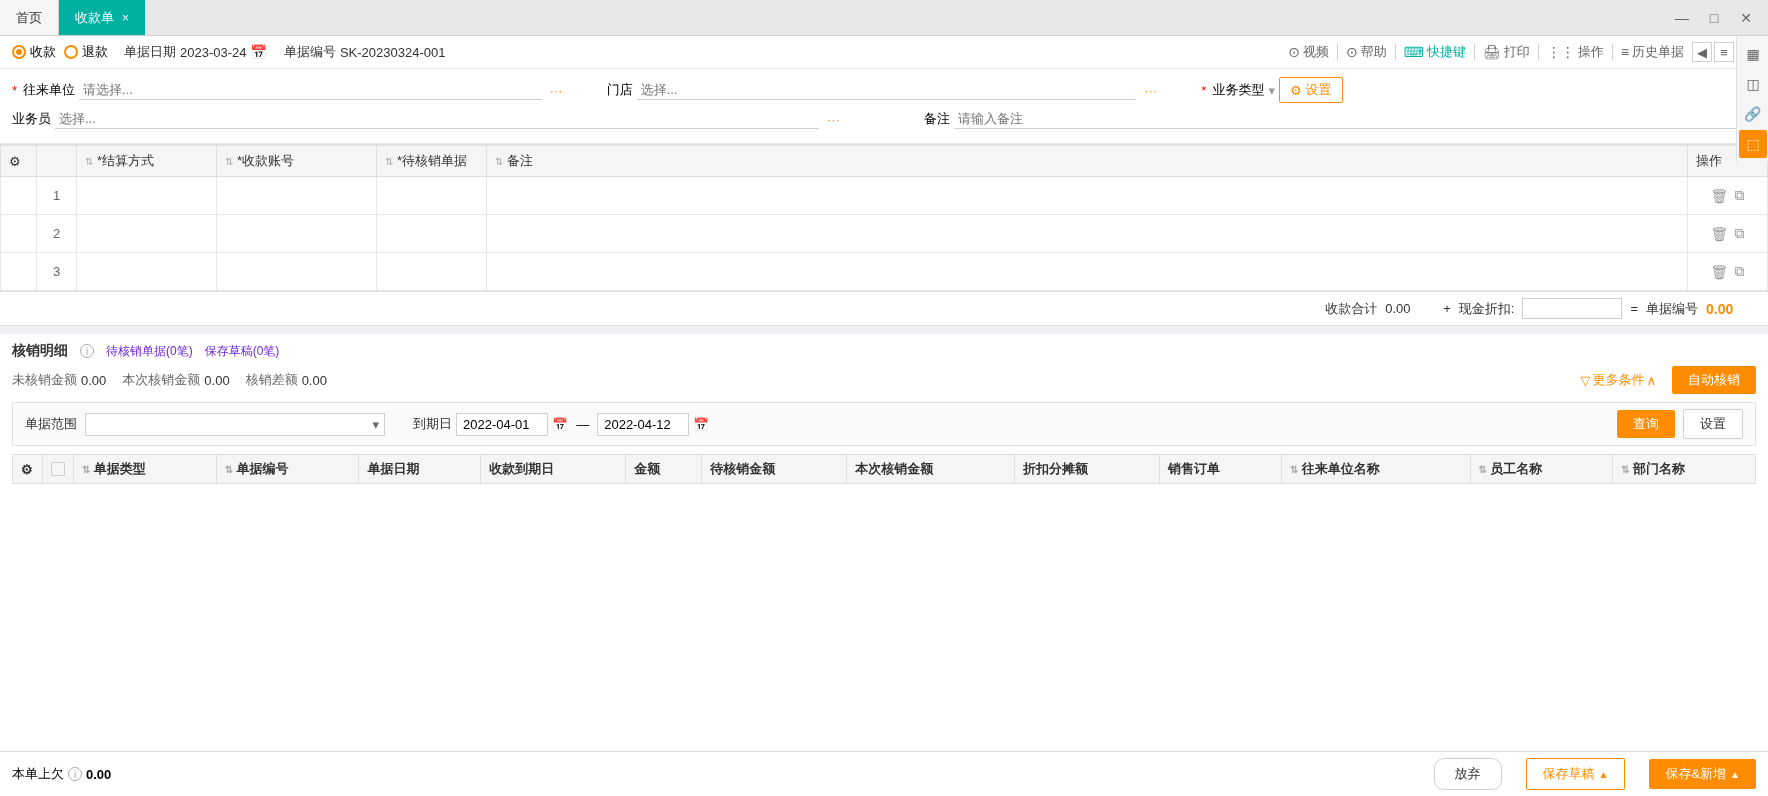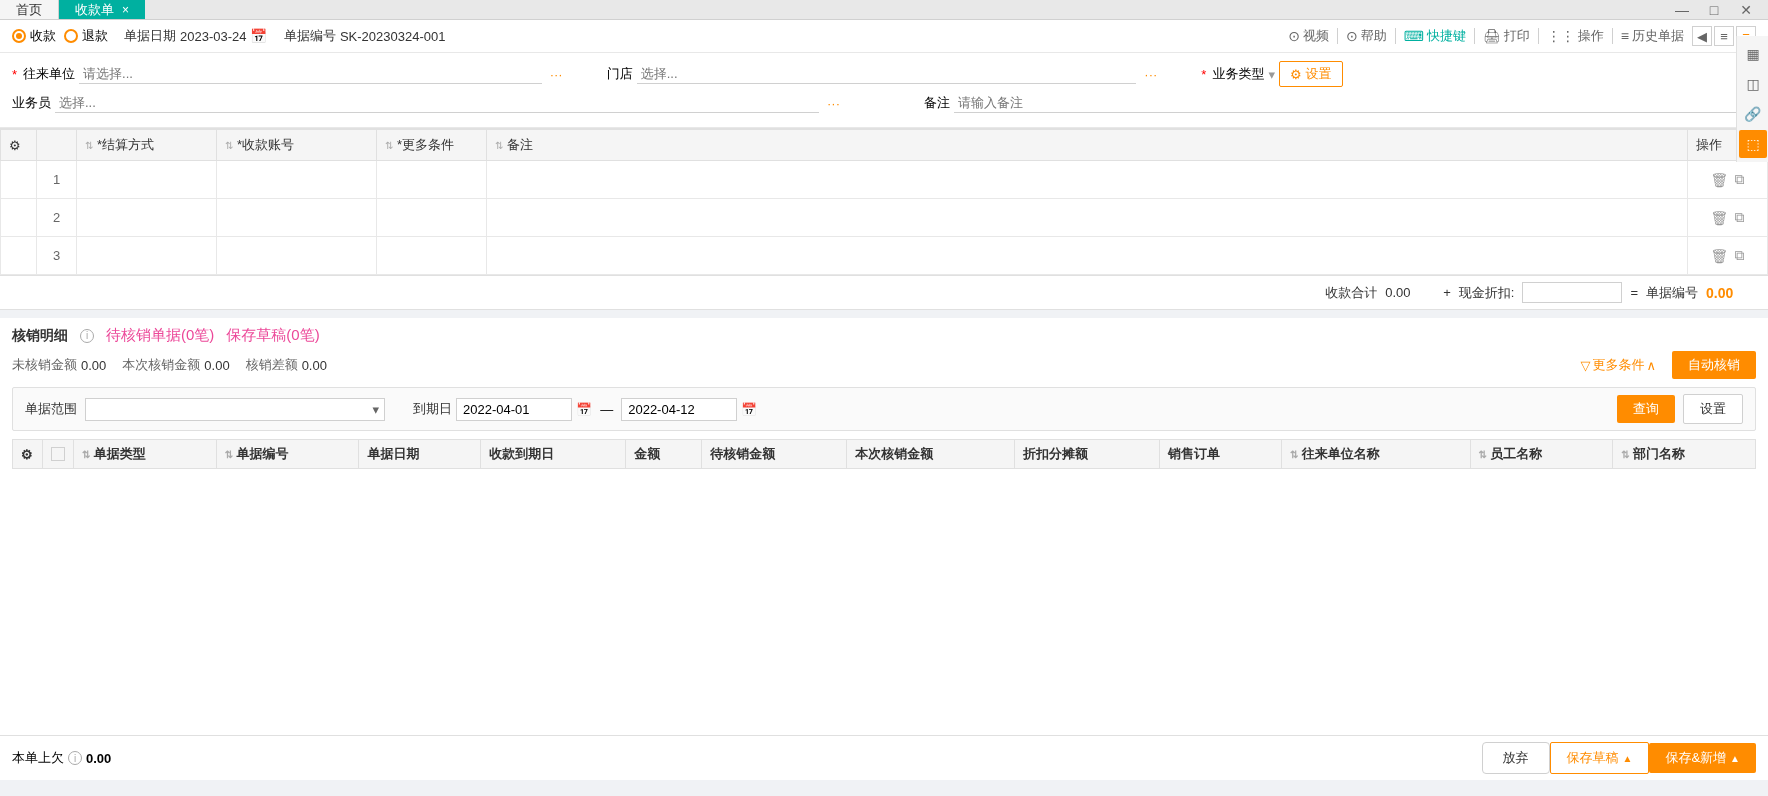--- a/index.html
+++ b/index.html
@@ -1,21 +1,21 @@
 <!DOCTYPE html>
 <html><head>
   <meta charset="utf-8">
   <style>
     * { box-sizing: border-box; margin: 0; padding: 0; font-family: 'Microsoft YaHei', Arial, sans-serif; font-size: 13px; }
     body { background: #f0f2f5; overflow: hidden; width: 1768px; height: 796px; }
 
     
     .tab-bar {
       display: flex; align-items: center;
-      background: #e8e8e8; height: 20px;
+      background: #e8e8e8; height: 36px;
       border-bottom: 1px solid #d0d0d0;
     }
     .tab-home {
       background: #f5f5f5; padding: 0 16px; height: 100%;
       display: flex; align-items: center; color: #333; cursor: pointer;
       border-right: 1px solid #d0d0d0;
     }
     .tab-active {
       background: #00b0a0; padding: 0 16px; height: 100%;
       display: flex; align-items: center; color: #fff; cursor: pointer;
@@ -107,38 +107,38 @@
     .sum-input {
       border: 1px solid #d0d0d0; padding: 2px 6px; width: 100px; outline: none;
     }
     .sum-result { color: #ff8c00; font-weight: bold; font-size: 14px; min-width: 50px; }
 
     
     .verify-section { background: #fff; padding: 8px 12px; flex: 1; overflow-y: auto; }
     .verify-title-row { display: flex; align-items: center; gap: 12px; margin-bottom: 6px; }
     .verify-title { font-weight: bold; font-size: 14px; color: #333; }
     .info-icon { color: #aaa; cursor: pointer; font-size: 12px; border: 1px solid #aaa; border-radius: 50%; width: 14px; height: 14px; display: inline-flex; align-items: center; justify-content: center; font-size: 10px; }
-    .tab-link { color: #ec4899; cursor: pointer; font-size: 15px; }
+    .tab-link { color: #6d28d9; cursor: pointer; font-size: 12px; }
     .stats-row { display: flex; align-items: center; gap: 16px; margin-bottom: 8px; }
     .stat-item { display: flex; align-items: center; gap: 4px; }
     .stat-label { color: #666; }
     .stat-value { color: #333; font-weight: 500; }
     .filter-row {
       display: flex; align-items: center; gap: 8px; margin-bottom: 8px;
       padding: 6px 12px; border: 1px solid #e0e0e0; border-radius: 2px;
       background: #fafafa;
     }
     .filter-label { color: #333; white-space: nowrap; }
     .filter-select {
       border: 1px solid #d0d0d0; padding: 3px 6px; flex: 1; max-width: 300px;
       outline: none; background: #fff; appearance: none;
     }
     .select-arrow { color: #666; cursor: pointer; }
     .date-field { display: flex; align-items: center; gap: 4px; }
-    .date-input { border: 1px solid #d0d0d0; padding: 3px 6px; width: 116px; outline: none; }
+    .date-input { border: 1px solid #d0d0d0; padding: 3px 6px; width: 92px; outline: none; }
     .date-icon { color: #ff8c00; cursor: pointer; }
     .filter-link { color: #ff8c00; cursor: pointer; display: flex; align-items: center; gap: 2px; }
     .btn-query {
       background: #ff8c00; color: #fff; border: none; padding: 5px 16px;
       cursor: pointer; border-radius: 2px; white-space: nowrap;
     }
     .btn-setting {
       background: #fff; color: #333; border: 1px solid #d0d0d0; padding: 5px 16px;
       cursor: pointer; border-radius: 2px; white-space: nowrap;
     }
@@ -147,27 +147,27 @@
     .detail-table { width: 100%; border-collapse: collapse; }
     .detail-table th {
       background: #f5f5f5; border: 1px solid #e0e0e0; padding: 5px 8px;
       text-align: left; white-space: nowrap; color: #333; font-size: 12px;
     }
 
     
     .bottom-bar {
       display: flex; align-items: center; padding: 6px 12px;
       background: #fff; border-top: 1px solid #e0e0e0; flex-shrink: 0;
-      gap: 0;
+      gap: 24px;
     }
     .bottom-info { display: flex; align-items: center; gap: 4px; }
     .bottom-spacer { flex: 1; }
     .btn-abandon {
       background: #fff; color: #333; border: 1px solid #d0d0d0; padding: 6px 20px;
-      cursor: pointer; border-radius: 4px; font-size: 13px;
+      cursor: pointer; border-radius: 10px; font-size: 13px;
     }
     .btn-save-draft {
       background: #fff; color: #ff8c00; border: 1px solid #ff8c00; padding: 6px 16px;
       cursor: pointer; border-radius: 2px; font-size: 13px;
       display: flex; align-items: center; gap: 4px;
     }
     .btn-save-new {
       background: #ff8c00; color: #fff; border: none; padding: 6px 16px;
       cursor: pointer; border-radius: 2px; font-size: 13px;
       display: flex; align-items: center; gap: 4px;
@@ -320,21 +320,21 @@
           <th class="col-jiesuan">
             <span class="sort-icon">⇅</span>
             <span>*结算方式</span>
           </th>
           <th class="col-account">
             <span class="sort-icon">⇅</span>
             <span>*收款账号</span>
           </th>
           <th class="col-amount">
             <span class="sort-icon">⇅</span>
-            <span>*更多条件</span>
+            <span>*待核销单据</span>
           </th>
           <th>
             <span class="sort-icon">⇅</span>
             <span>备注</span>
           </th>
           <th class="col-ops">操作</th>
         </tr>
       </thead>
       <tbody>
         <tr>

